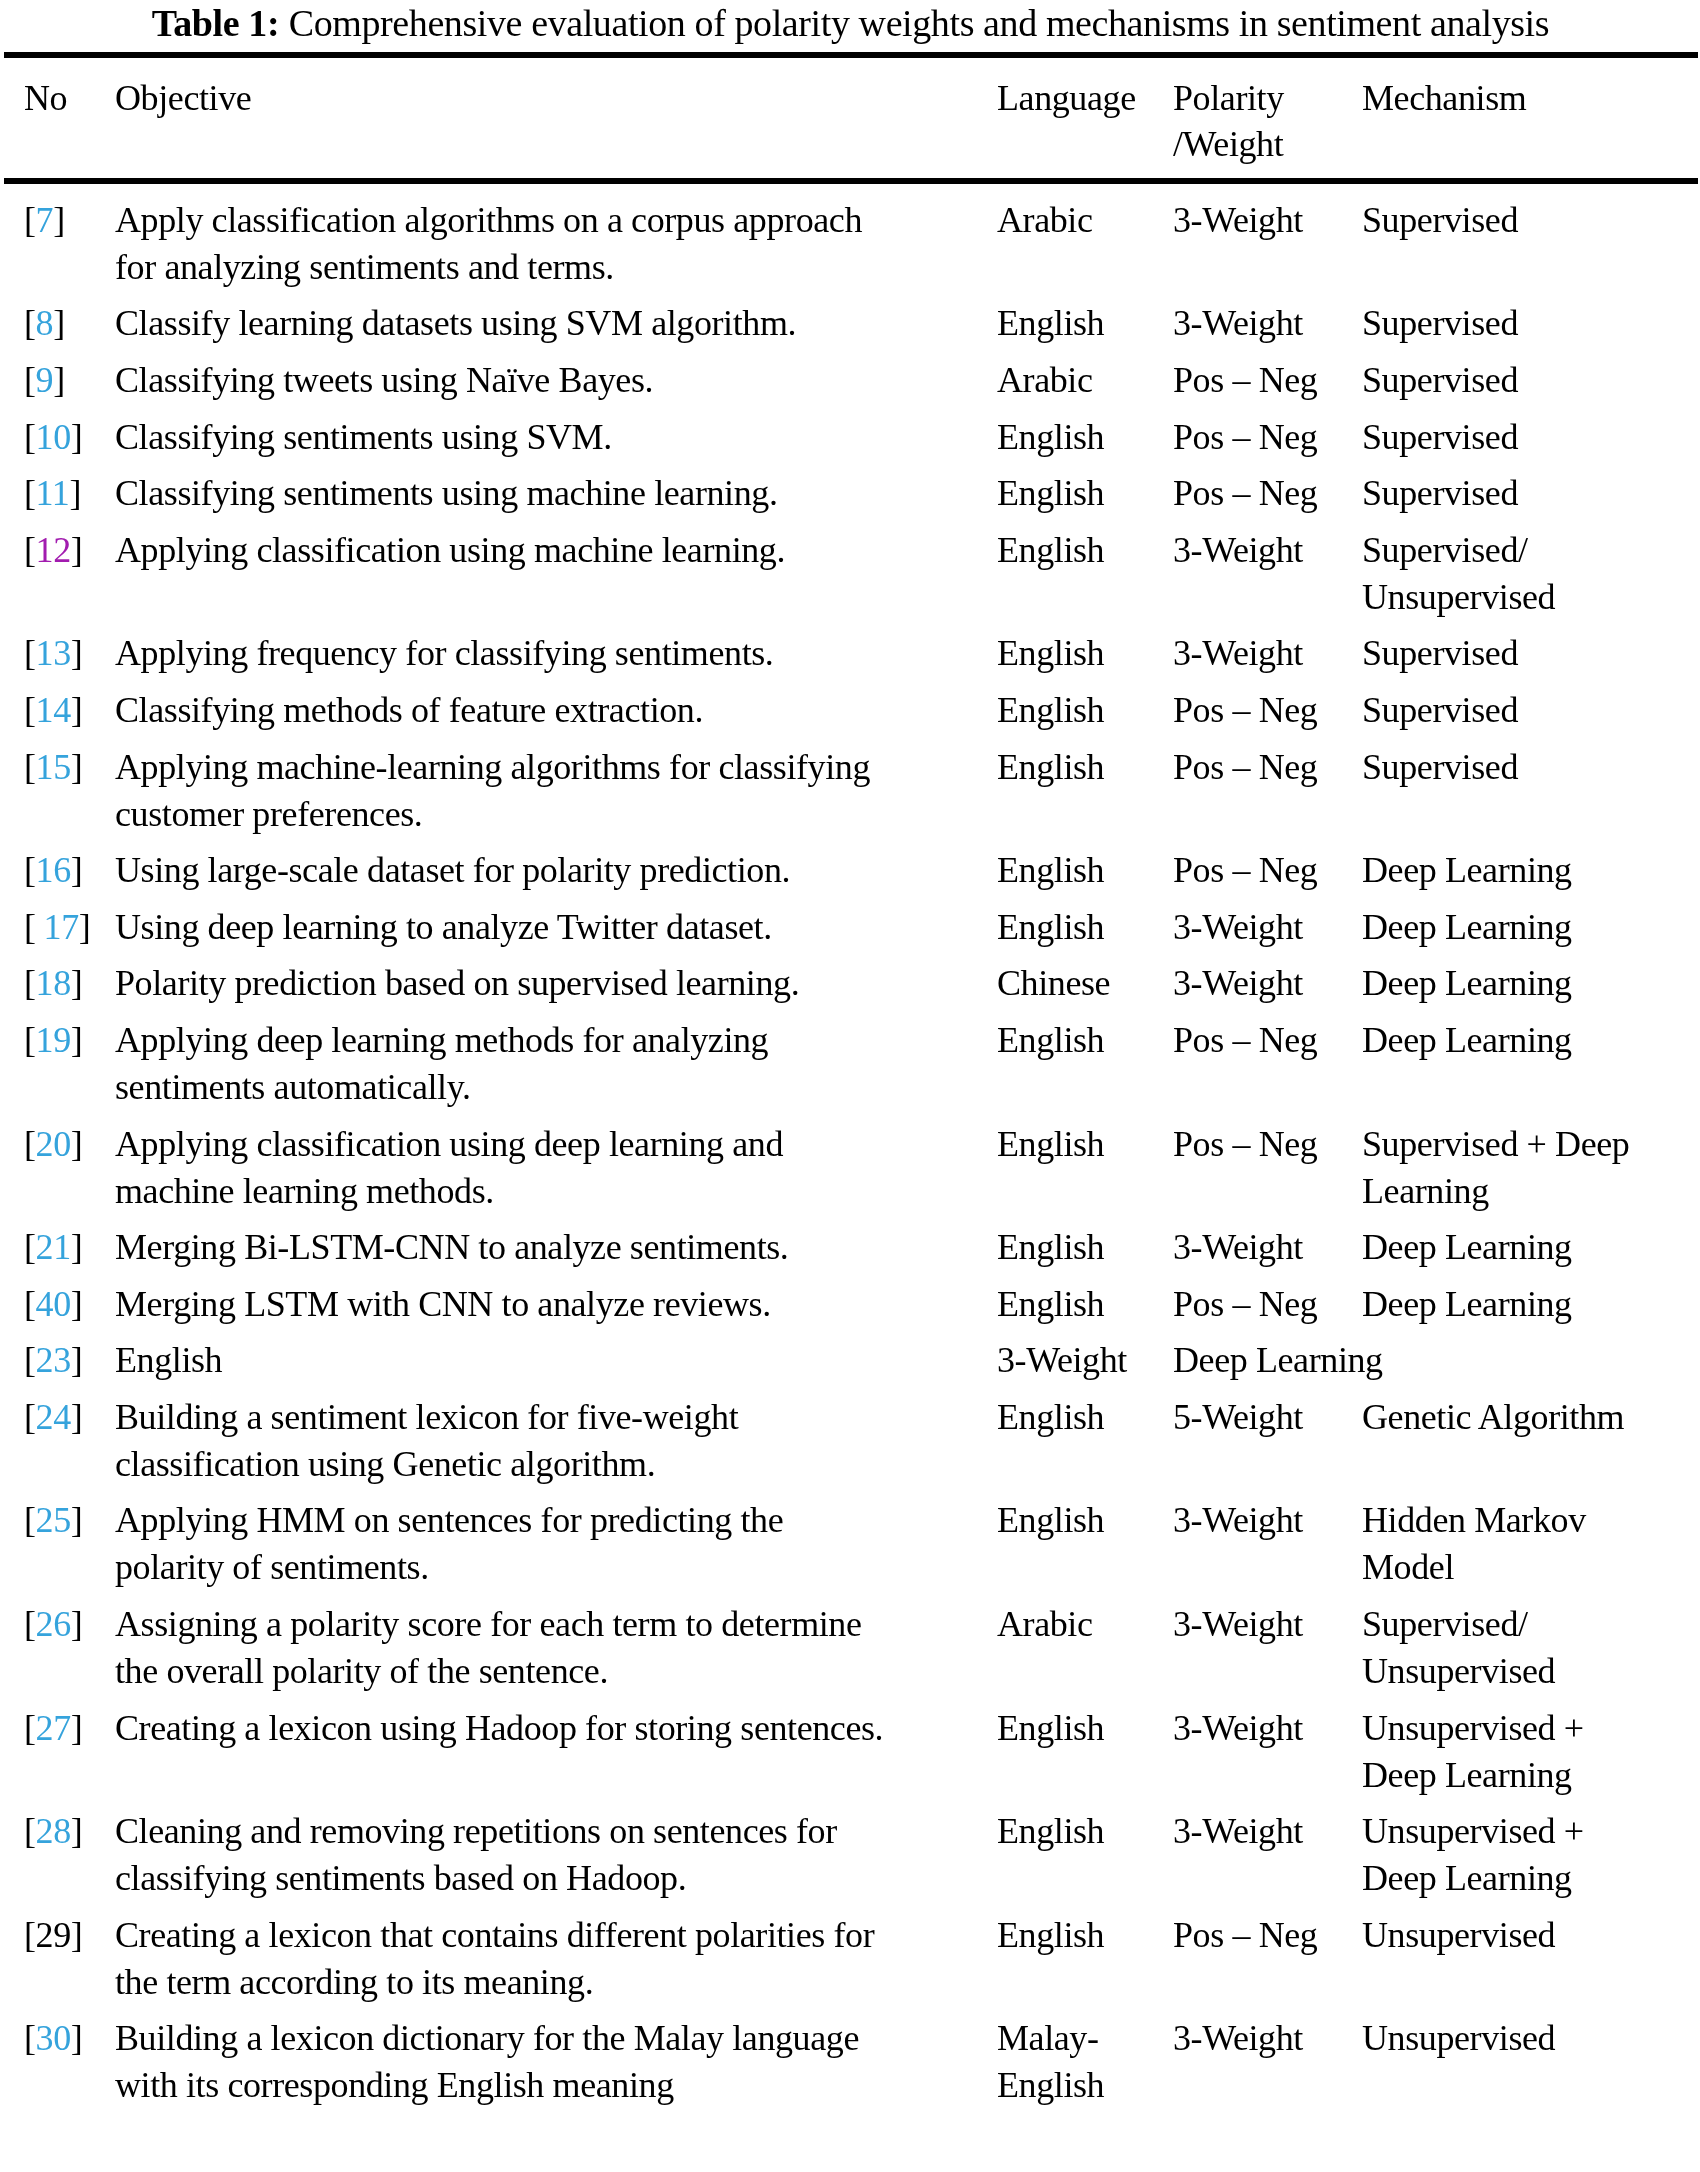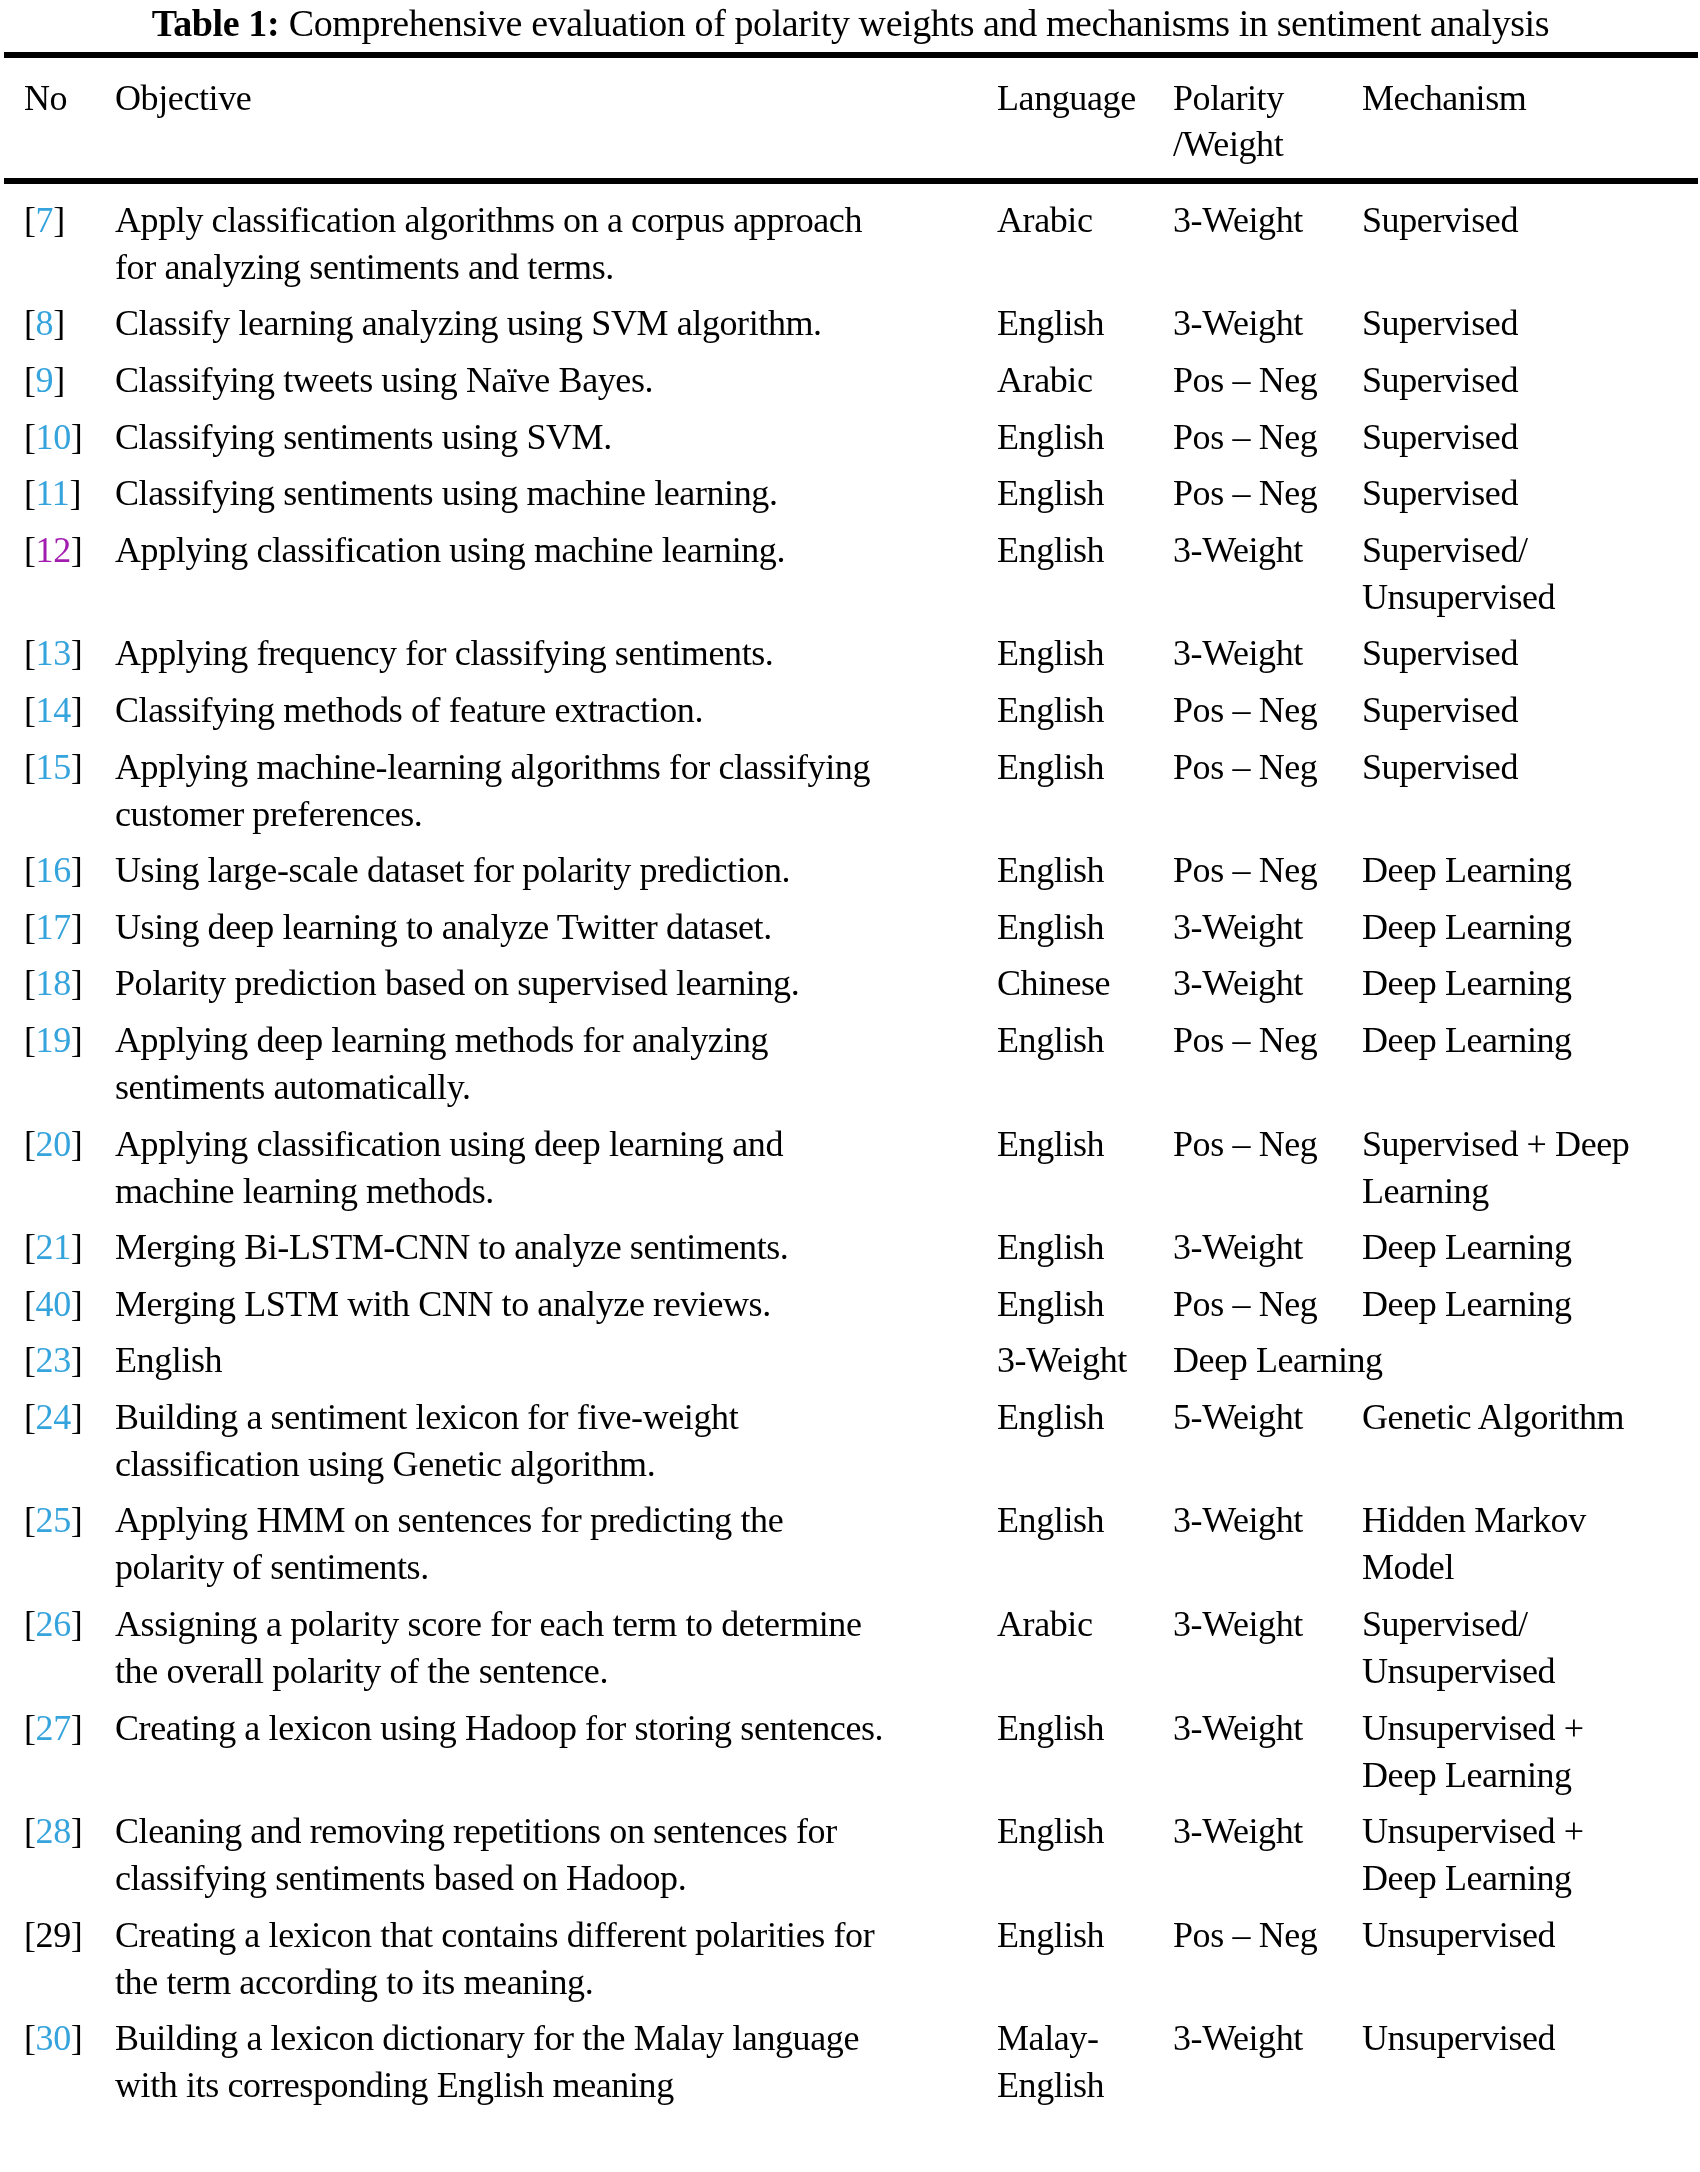--- a/index.html
+++ b/index.html
@@ -66,21 +66,21 @@
     <div class="cell cite-cell"><span>[</span><span class="cite" style="color: rgb(53, 163, 220);">7</span><span>]</span></div>
     <div class="cell">Apply classification algorithms on a corpus approach
 for analyzing sentiments and terms.</div>
     <div class="cell">Arabic</div>
     <div class="cell">3-Weight</div>
     <div class="cell">Supervised</div>
   </div>
 
   <div class="trow">
     <div class="cell cite-cell"><span>[</span><span class="cite" style="color: rgb(53, 163, 220);">8</span><span>]</span></div>
-    <div class="cell">Classify learning analyzing using SVM algorithm.</div>
+    <div class="cell">Classify learning datasets using SVM algorithm.</div>
     <div class="cell">English</div>
     <div class="cell">3-Weight</div>
     <div class="cell">Supervised</div>
   </div>
 
   <div class="trow">
     <div class="cell cite-cell"><span>[</span><span class="cite" style="color: rgb(53, 163, 220);">9</span><span>]</span></div>
     <div class="cell">Classifying tweets using Naïve Bayes.</div>
     <div class="cell">Arabic</div>
     <div class="cell">Pos – Neg</div>
@@ -139,21 +139,21 @@
 
   <div class="trow">
     <div class="cell cite-cell"><span>[</span><span class="cite" style="color: rgb(53, 163, 220);">16</span><span>]</span></div>
     <div class="cell">Using large-scale dataset for polarity prediction.</div>
     <div class="cell">English</div>
     <div class="cell">Pos – Neg</div>
     <div class="cell">Deep Learning</div>
   </div>
 
   <div class="trow">
-    <div class="cell cite-cell"><span>[</span><span class="cite" style="color: rgb(53, 163, 220);">17</span><span>]</span></div>
+    <div class="cell cite-cell"><span>[</span><span class="cite" style="color: rgb(53, 163, 220); margin-left: 8px;">17</span><span>]</span></div>
     <div class="cell">Using deep learning to analyze Twitter dataset.</div>
     <div class="cell">English</div>
     <div class="cell">3-Weight</div>
     <div class="cell">Deep Learning</div>
   </div>
 
   <div class="trow">
     <div class="cell cite-cell"><span>[</span><span class="cite" style="color: rgb(53, 163, 220);">18</span><span>]</span></div>
     <div class="cell">Polarity prediction based on supervised learning.</div>
     <div class="cell">Chinese</div>

